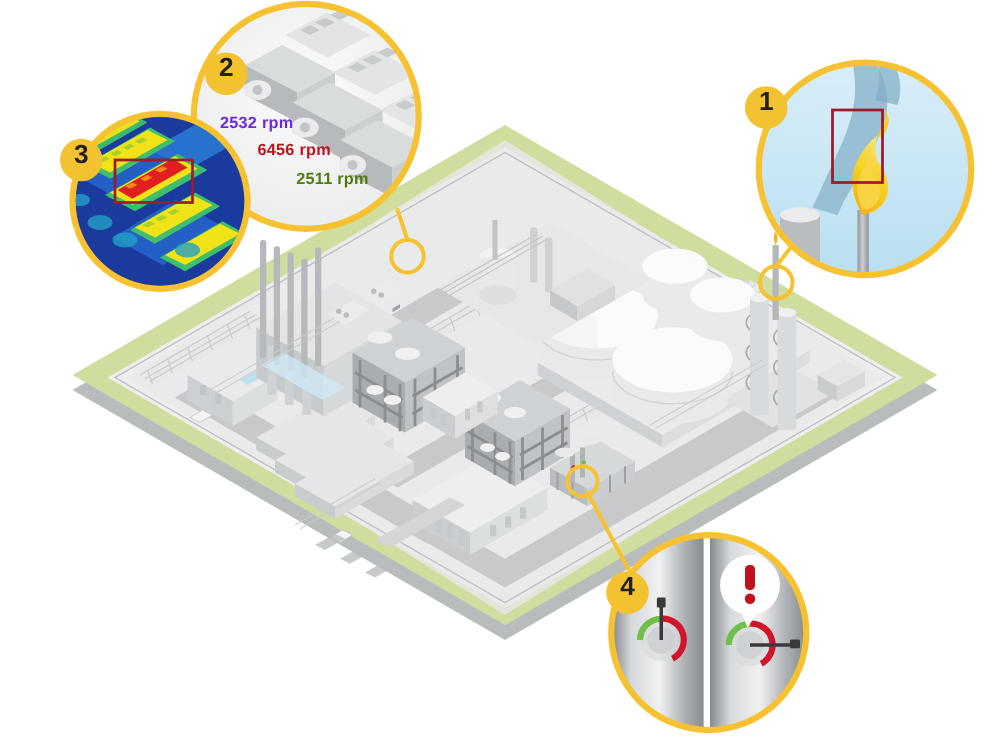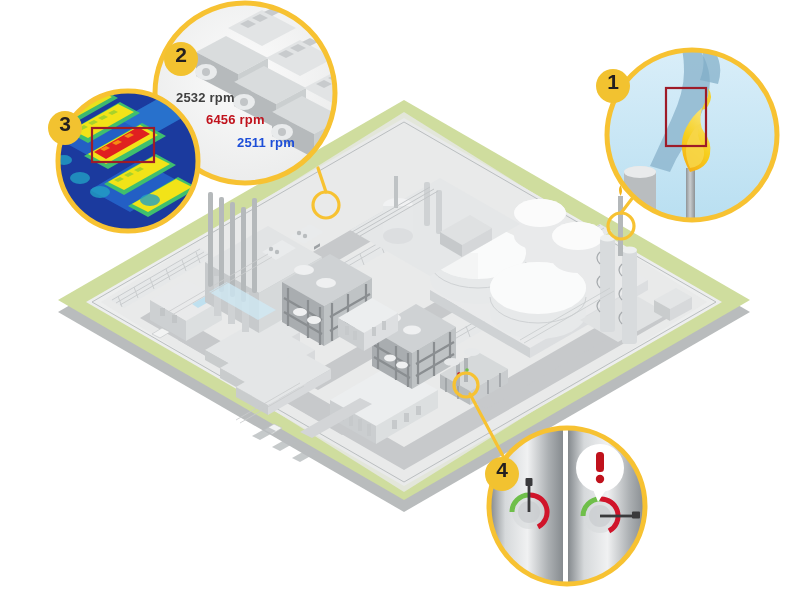--- a/index.html
+++ b/index.html
@@ -1,23 +1,23 @@
 <!DOCTYPE html>
 <html><head>
 <meta charset="utf-8">
 <style>
   html,body{margin:0;padding:0;background:#ffffff;}
   body{width:800px;height:600px;overflow:hidden;
        font-family:"Liberation Sans","DejaVu Sans",sans-serif;}
   #stage{position:relative;width:800px;height:600px;background:#fff;}
   #stage > svg{position:absolute;left:0;top:0;}
   .lbl{position:absolute;font-weight:700;letter-spacing:.2px;white-space:nowrap;}
-  .rpm-a{font-size:13px;color:#404040;left:176px;top:90px;text-align:center;}
+  .rpm-a{font-size:13px;color:#6d28d9;left:176px;top:90px;text-align:center;}
   .rpm-b{font-size:13px;color:#c0121c;left:206px;top:112px;}
-  .rpm-c{font-size:13px;color:#1d4ed8;left:237px;top:135px;}
+  .rpm-c{font-size:13px;color:#4d7c0f;left:237px;top:135px;}
   .badge-num{position:absolute;font-size:21px;font-weight:700;color:#231f20;
              text-align:center;width:34px;}
   .b2{left:164px;top:43px;}
   .b3{left:48px;top:112px;}
   .b1{left:596px;top:70px;}
   .b4{left:485px;top:458px;}
 </style>
 </head>
 <body>
 

